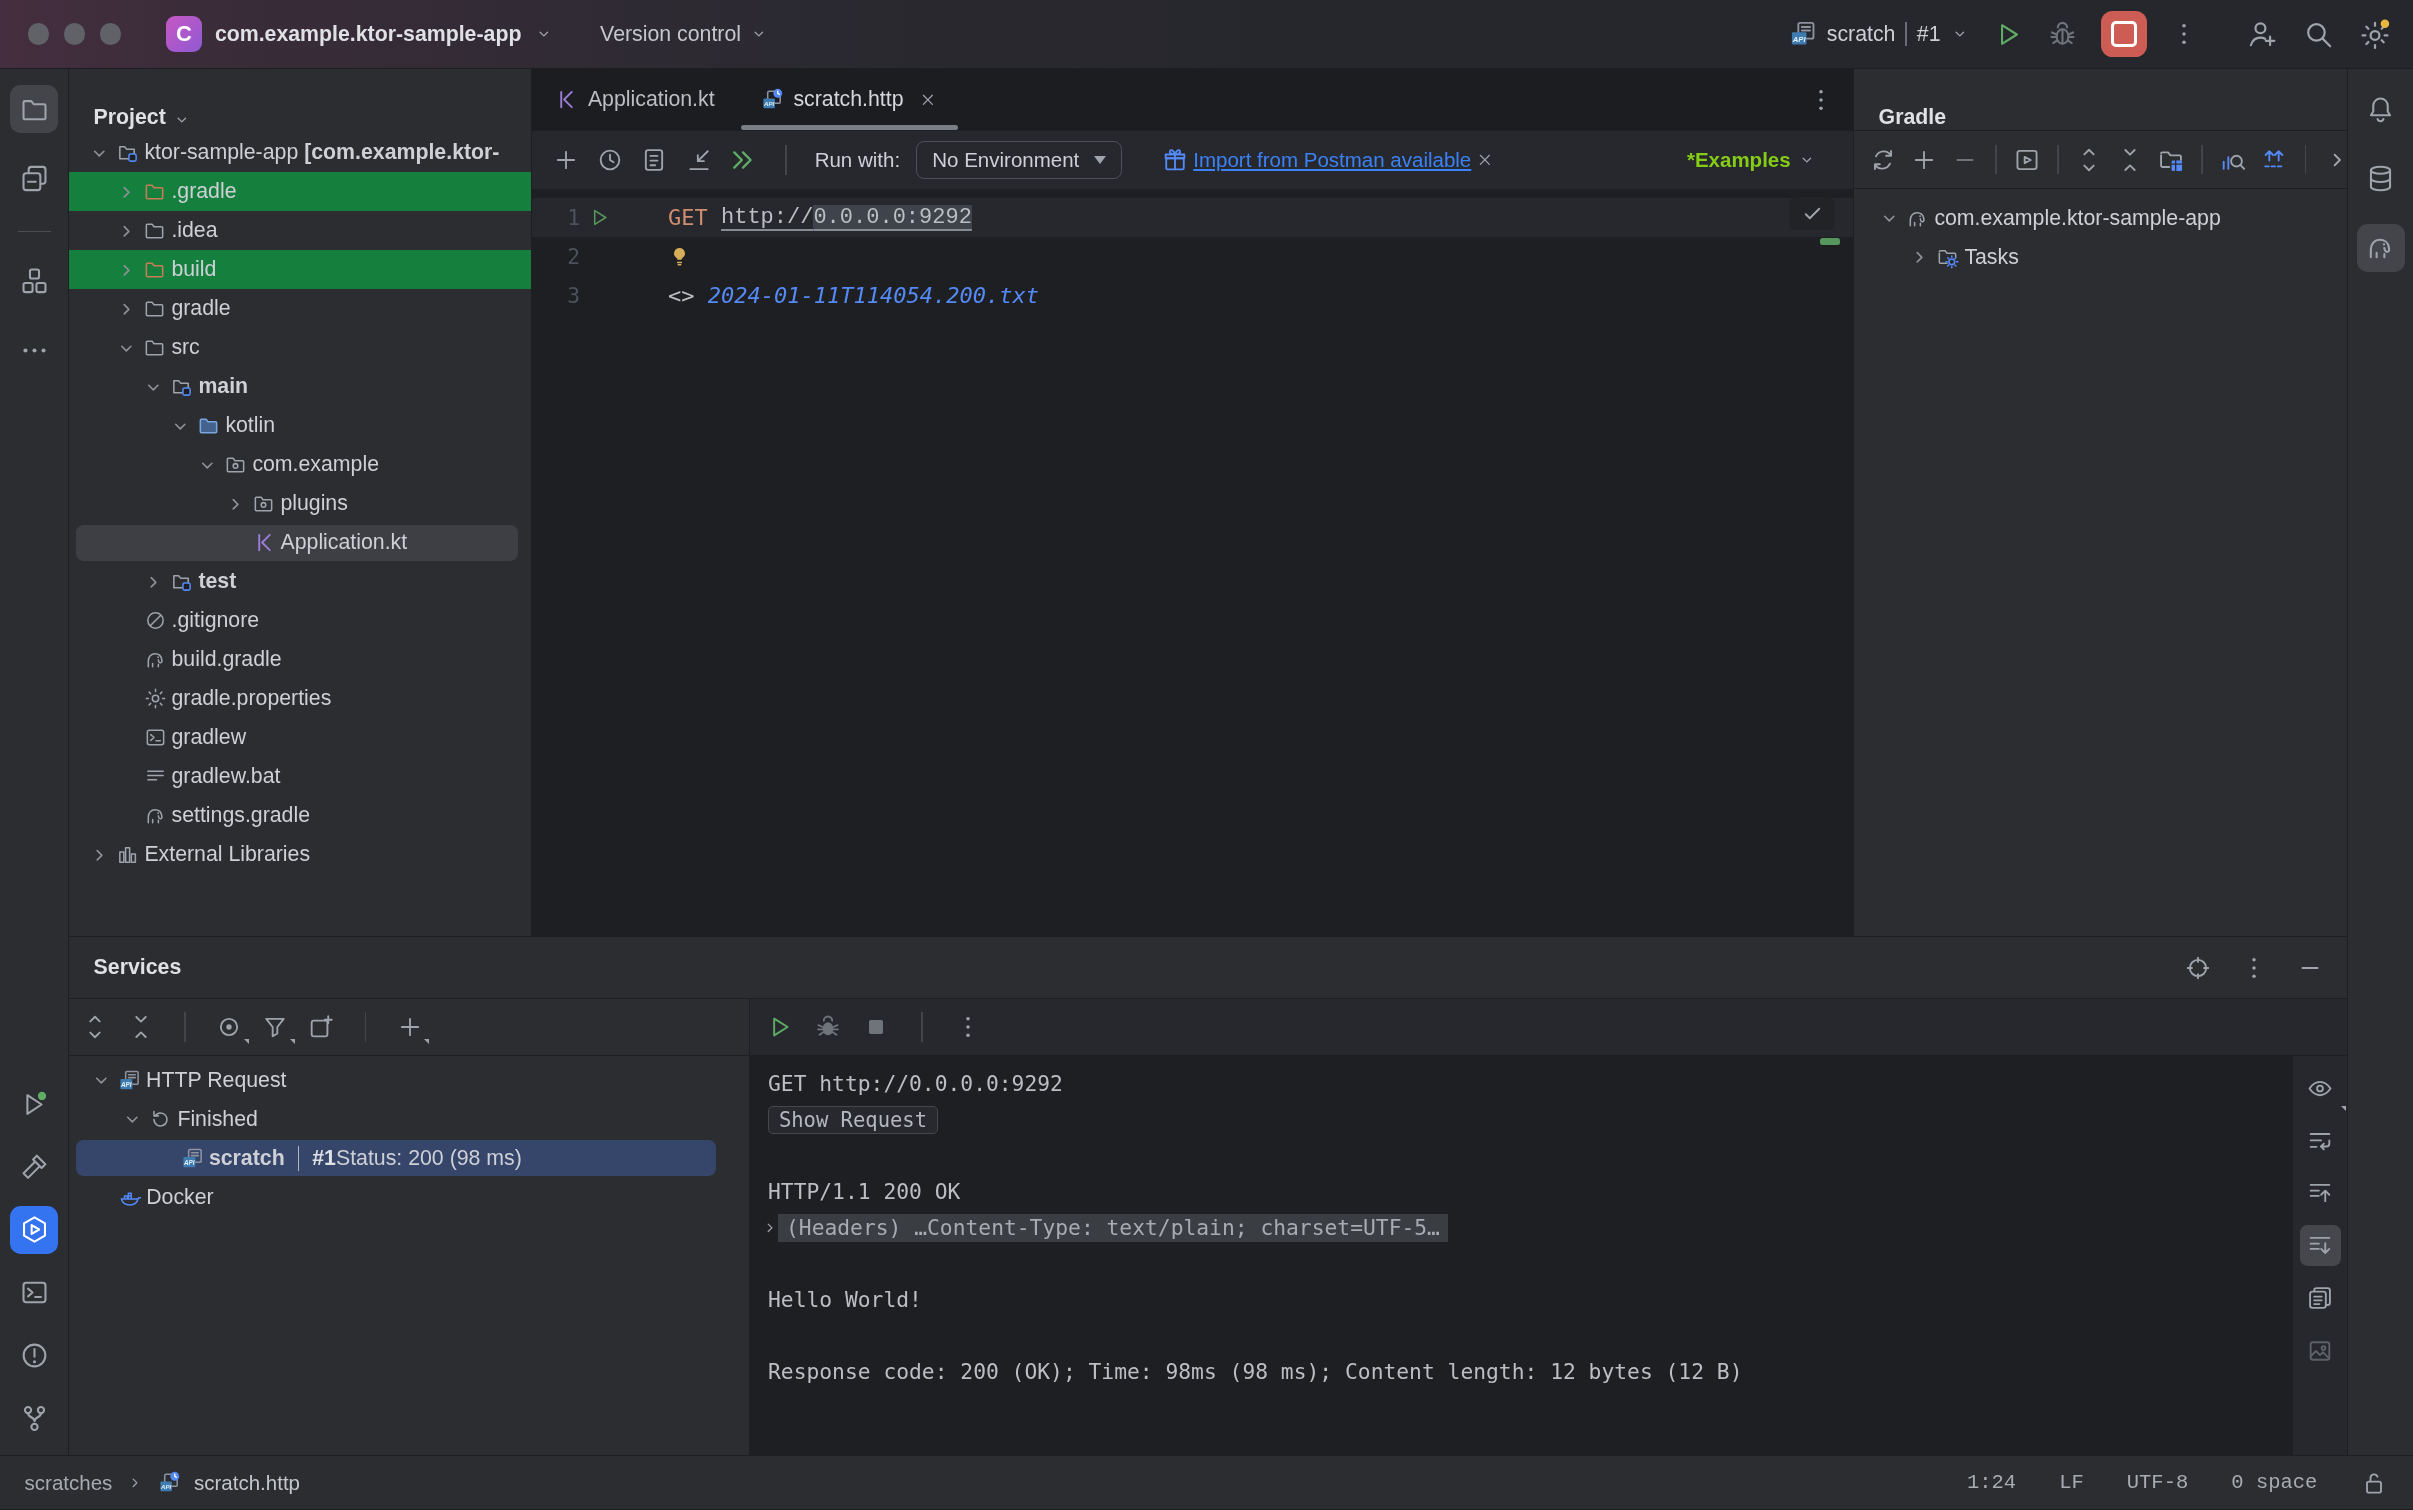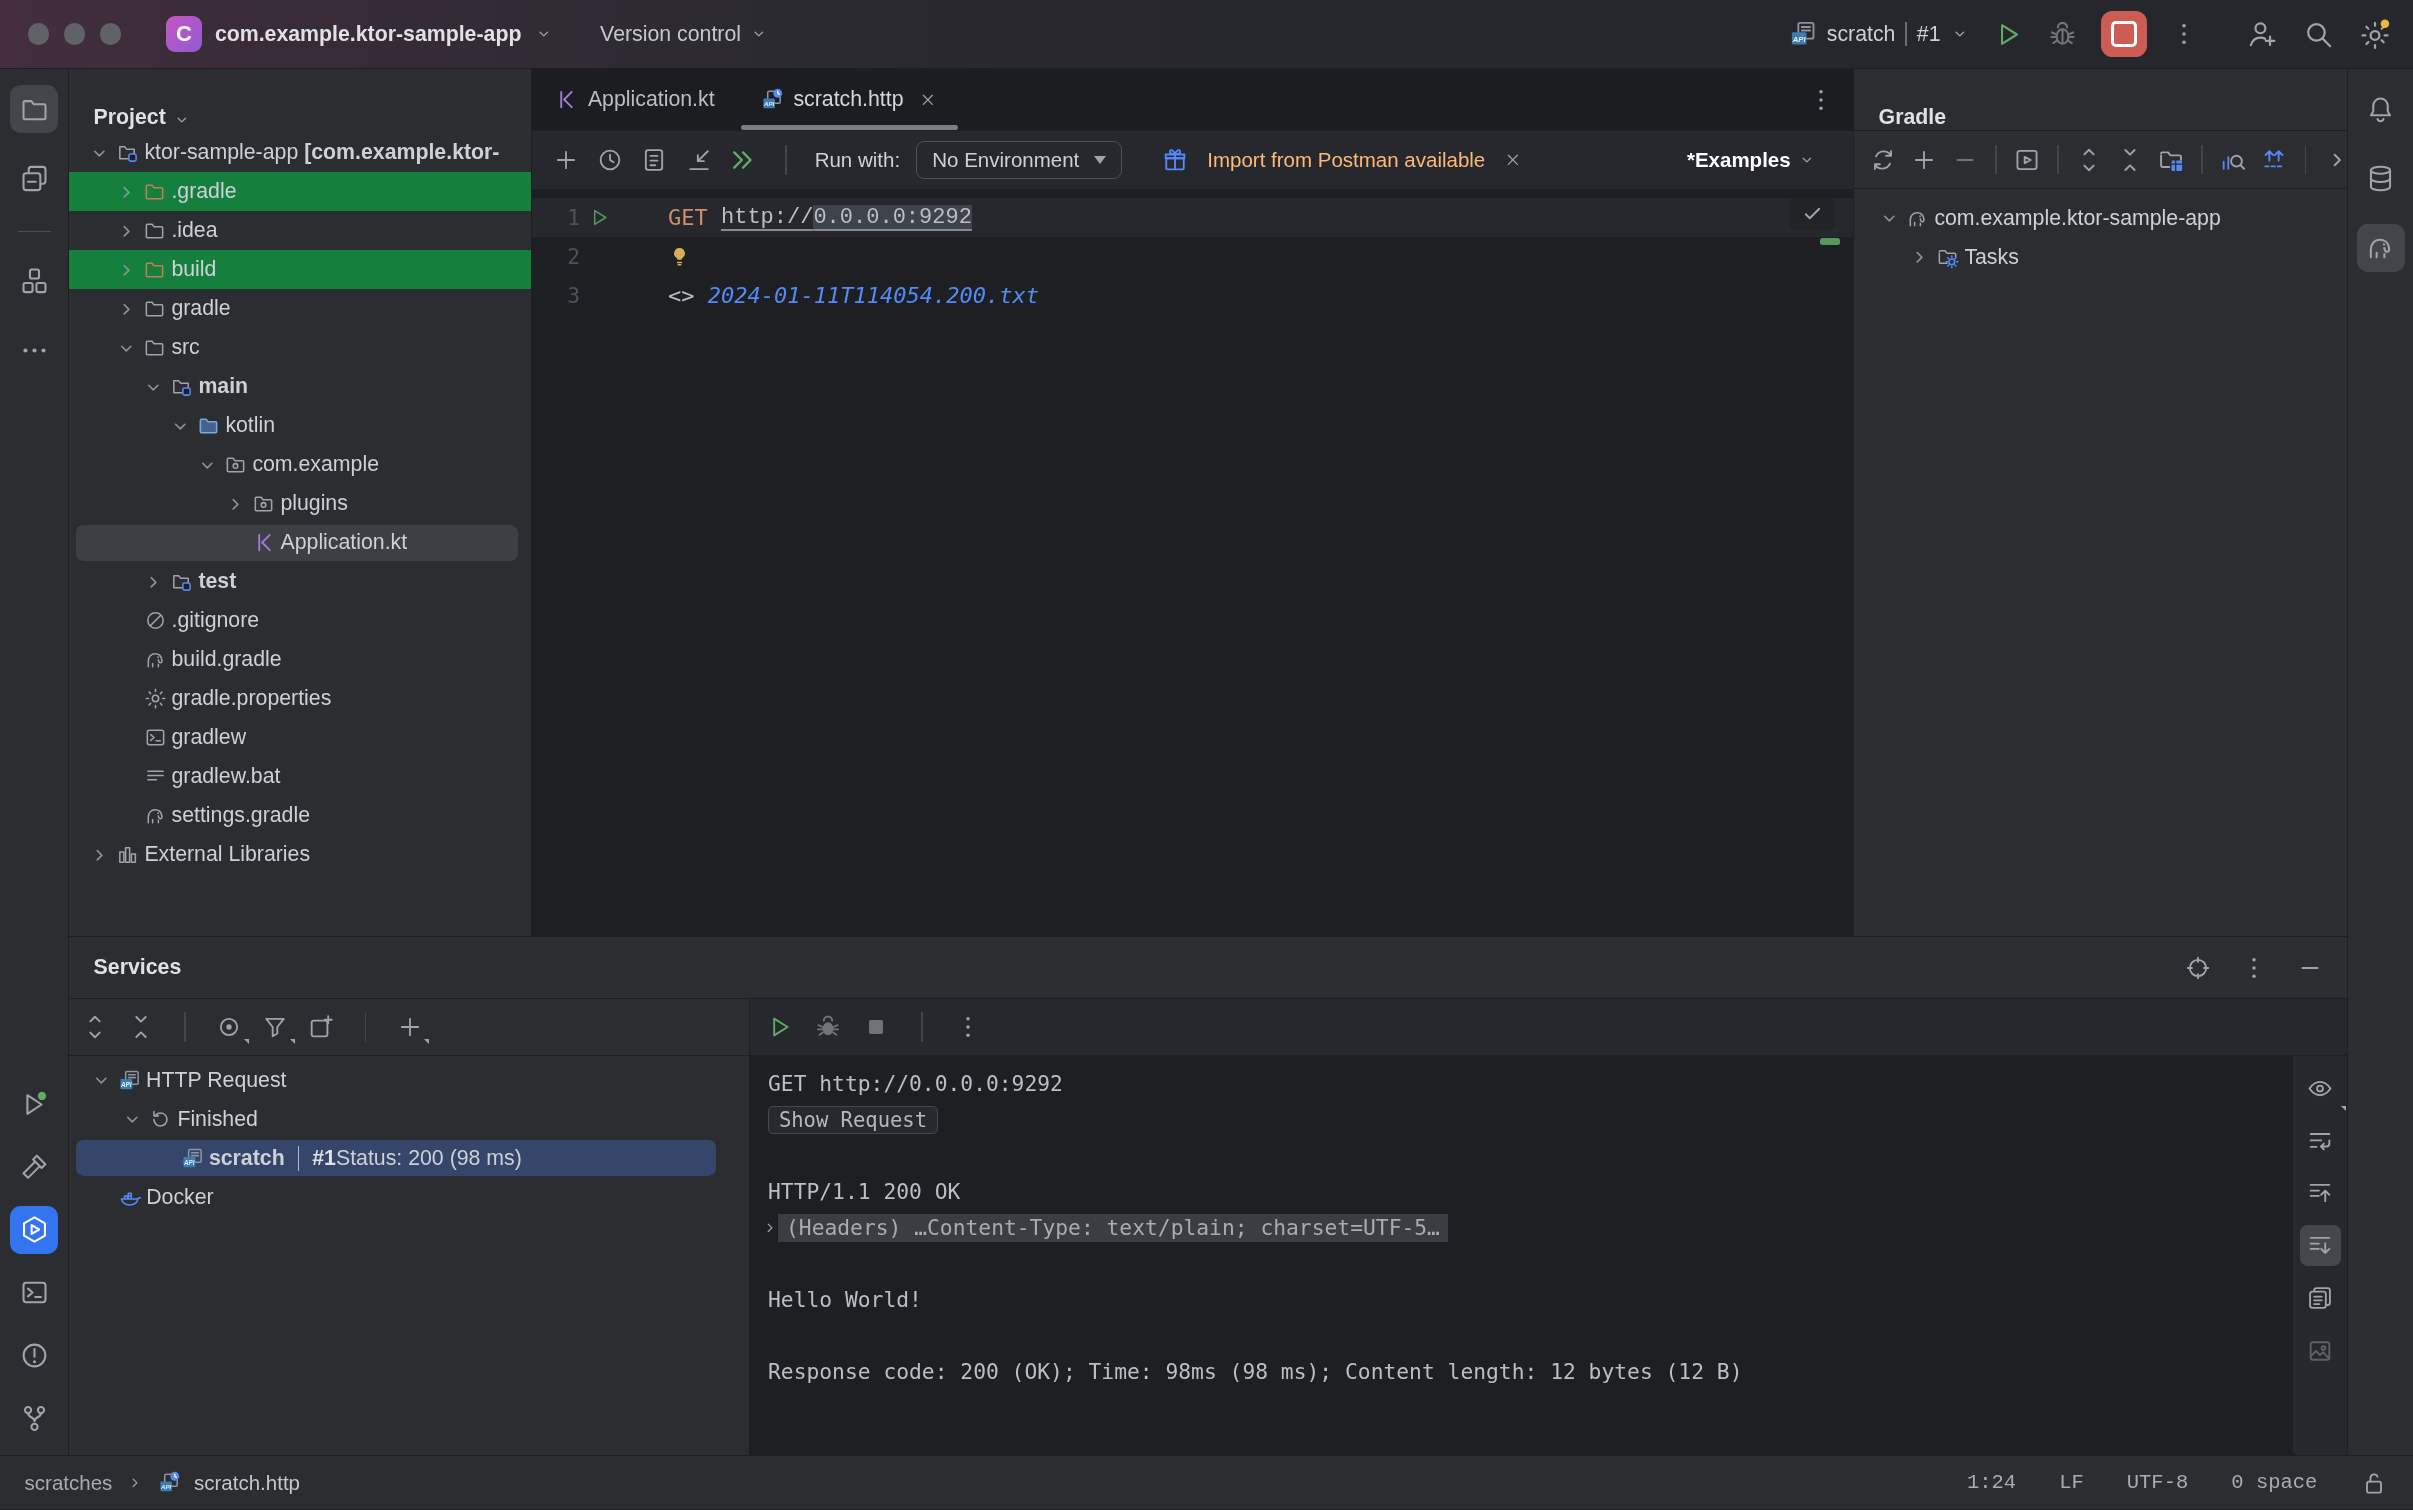--- a/index.html
+++ b/index.html
@@ -69,22 +69,22 @@
   .tab{display:flex;align-items:center;gap:9.9px;padding:0 23px;position:relative;color:#bcbec4;}
   .tab.active{color:#d5d7dc;}
   .tab.active::after{content:"";position:absolute;left:3.3px;right:3.3px;bottom:0;height:4.9px;border-radius:2.5px;background:#7a7e87;}
   .tab .close{margin-left:4.9px;color:#9da0a8;}
   .tab-kebab{margin-left:auto;align-self:center;margin-right:18px;}
   .editor-toolbar{height:59px;background:#26282e;display:flex;align-items:center;padding:0 19.7px;gap:16.4px;
       border-bottom:1.6px solid #1e1f22;box-sizing:border-box;font-size:20.5px;text-align:center;}
   .env-box{display:flex;align-items:center;gap:14.8px;border:1.6px solid #4e5157;border-radius:8.2px;
       padding:5.7px 14.8px;color:#ced0d6;}
   .caret-dn{width:0;height:0;border-left:6.6px solid transparent;border-right:6.6px solid transparent;border-top:8.2px solid #9fa3ab;}
-  .banner{display:flex;align-items:center;gap:18px;color:#fdba74;margin-left:23px;}
-  .examples{margin-left:auto;display:flex;align-items:center;gap:6.6px;color:#ffffff;font-weight:600;margin-right:16.4px;}
+  .banner{display:flex;align-items:center;gap:4px;color:#3b82f6;margin-left:23px;text-decoration:underline;}
+  .examples{margin-left:auto;display:flex;align-items:center;gap:6.6px;color:#84cc16;font-weight:600;margin-right:16.4px;}
   .editor{flex:1;position:relative;font-family:"DejaVu Sans Mono",monospace;font-size:22px;color:#bcbec4;padding-top:8.2px;}
   .code-line{height:39px;display:flex;align-items:center;}
   .code-line.current{background:#26282e;}
   .gutter{width:90px;display:flex;align-items:center;flex:0 0 auto;}
   .lnum{width:48px;text-align:right;color:#4d515a;font-size:21.3px;}
   .gut-ico{width:39px;display:flex;justify-content:center;}
   .codetext{padding-left:46px;display:flex;align-items:center;}
   .kw{color:#cf8e6d;}
   .url{color:#bcbec4;text-decoration:underline;text-decoration-color:#868b94;text-underline-offset:5.7px;text-decoration-thickness:1.6px;font-family:Liberation Mono, monospace;}
   .hl{background:#3f434b;}

